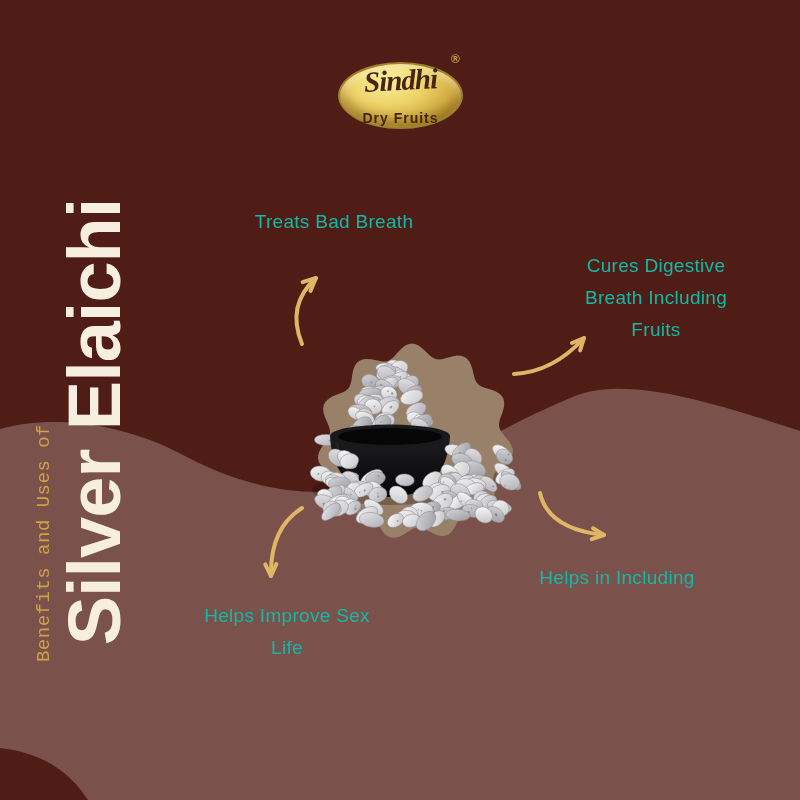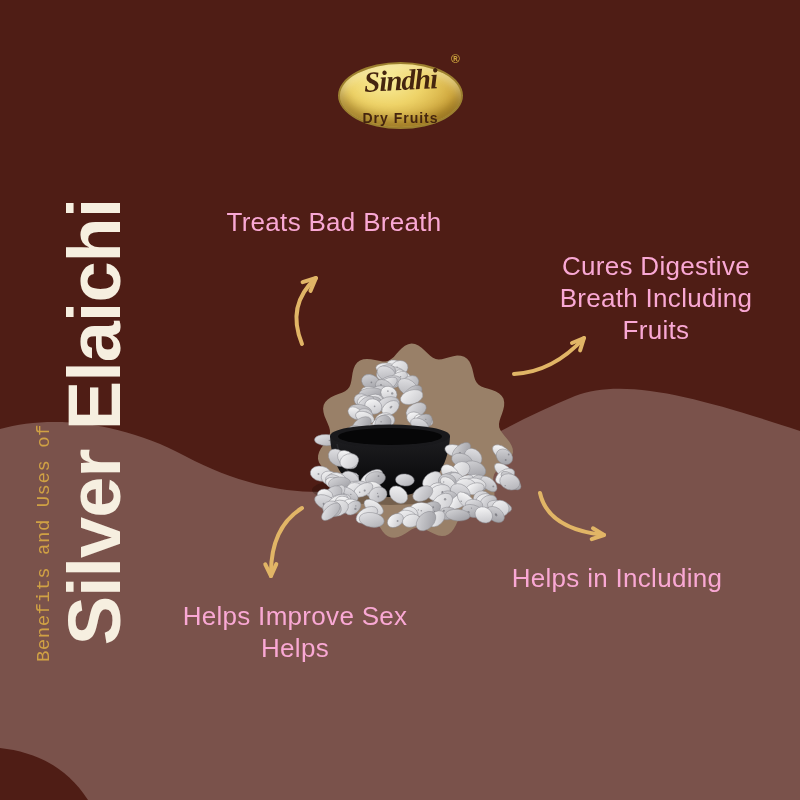--- a/index.html
+++ b/index.html
@@ -23,26 +23,26 @@
 
   
   .title-vertical{position:absolute;left:-145px;top:377px;width:480px;height:90px;z-index:3;
     transform:rotate(-90deg);font-weight:bold;font-size:74px;line-height:90px;
     letter-spacing:-1px;color:#f6efe0;text-align:center;white-space:nowrap;}
   .eyebrow-vertical{position:absolute;left:-81px;top:531px;width:250px;height:24px;z-index:3;
     transform:rotate(-90deg);font-family:"Liberation Mono",monospace;font-size:19px;
     line-height:24px;letter-spacing:.5px;color:#d0a144;text-align:center;white-space:nowrap;}
 
   
-  .benefit{position:absolute;z-index:3;text-align:center;font-size:26px;line-height:32px;
-    letter-spacing:.3px;color:#f9a8d4;}
+  .benefit{position:absolute;z-index:3;text-align:center;font-size:19px;line-height:32px;
+    letter-spacing:.3px;color:#14b8a6;}
   .benefit span{display:block;}
   #b-top-left{left:204px;top:206px;width:260px;}
   #b-top-right{left:536px;top:250px;width:240px;}
-  #b-bottom-left{left:165px;top:600px;width:260px;}
+  #b-bottom-left{left:157px;top:600px;width:260px;}
   #b-bottom-right{left:492px;top:562px;width:250px;}
 
   
   .arrow{position:absolute;z-index:3;}
   .arrow path{fill:none;stroke:#e1b566;stroke-width:4;stroke-linecap:round;stroke-linejoin:round;}
   #arrow-1{left:283px;top:270px;}
   #arrow-2{left:508px;top:328px;}
   #arrow-3{left:258px;top:500px;}
   #arrow-4{left:532px;top:485px;}
 
@@ -71,21 +71,21 @@
   <div class="benefit" id="b-top-left">
     <span>Treats Bad Breath</span>
   </div>
   <div class="benefit" id="b-top-right">
     <span>Cures Digestive</span>
     <span>Breath Including</span>
     <span>Fruits</span>
   </div>
   <div class="benefit" id="b-bottom-left">
     <span>Helps Improve Sex</span>
-    <span>Helps</span>
+    <span>Life</span>
   </div>
   <div class="benefit" id="b-bottom-right">
     <span>Helps in Including</span>
   </div>
 
   <svg class="arrow" id="arrow-1" width="48" height="84" viewBox="0 0 48 84">
     <path d="M19,74 Q3,35 33,8"></path>
     <path d="M27.5,20.9 L33,8 L19.6,12.1"></path>
   </svg>
   <svg class="arrow" id="arrow-2" width="88" height="58" viewBox="0 0 88 58">

